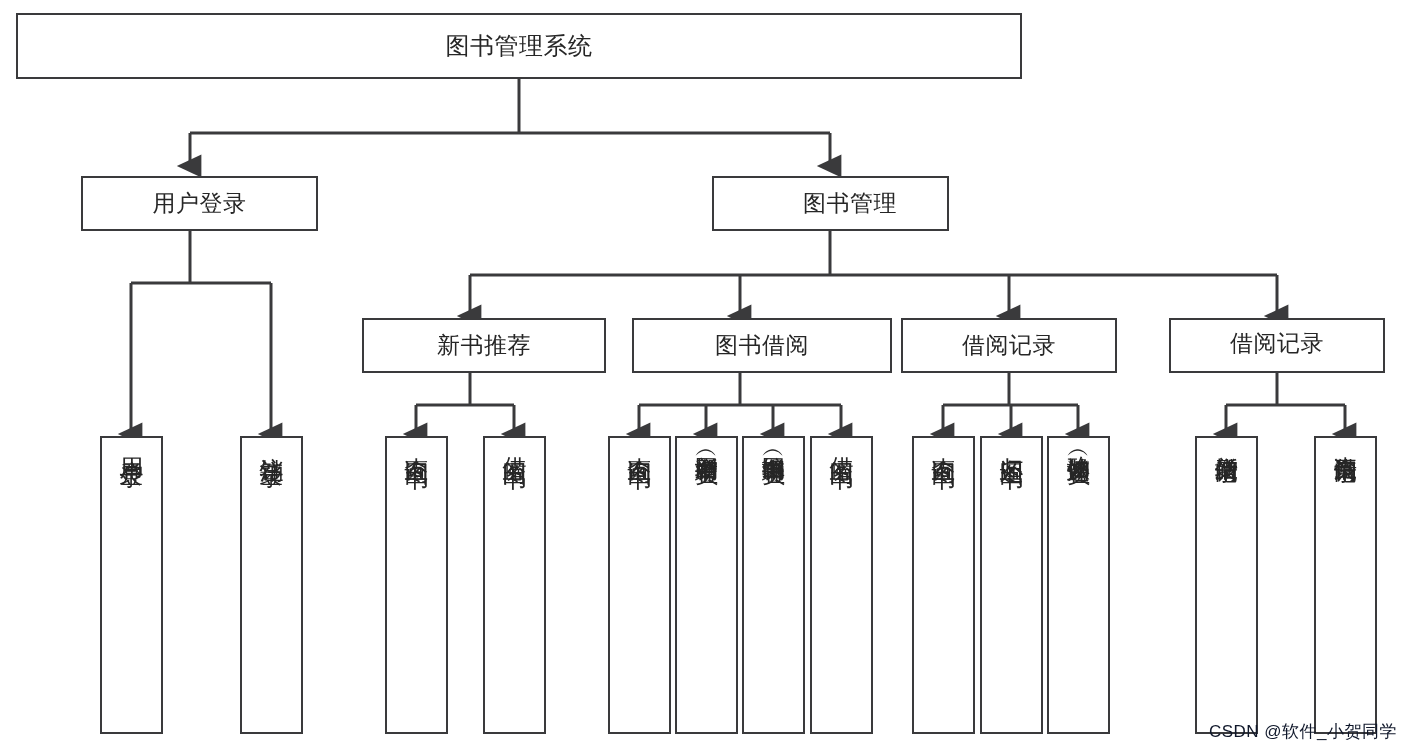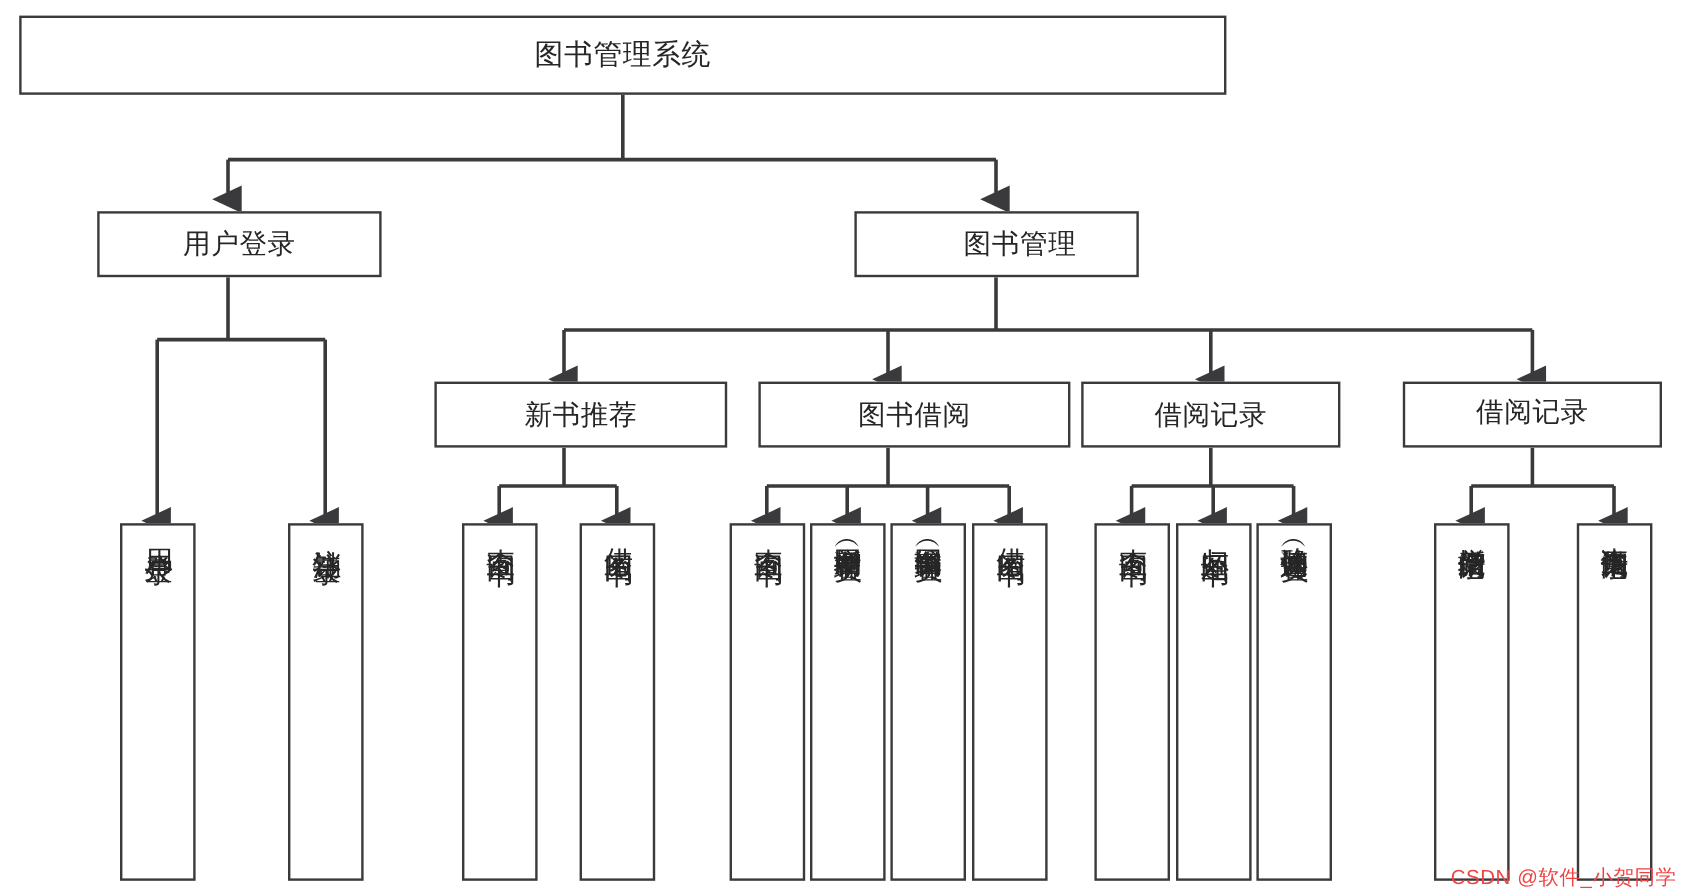--- a/index.html
+++ b/index.html
@@ -67,21 +67,21 @@
   }
   .node.vert.tall .lbl {
     font-size: 23px;
     letter-spacing: 1px;
   }
   .watermark {
     position: absolute;
     right: 8px;
     bottom: 4px;
     font-size: 17px;
-    color: #ef4444;
+    color: #0f172a;
     white-space: nowrap;
     letter-spacing: 0.5px;
   }
 </style>
 </head>
 <body>
 
 <div id="canvas">
 
   <svg id="wires" viewBox="0 0 1405 747">

